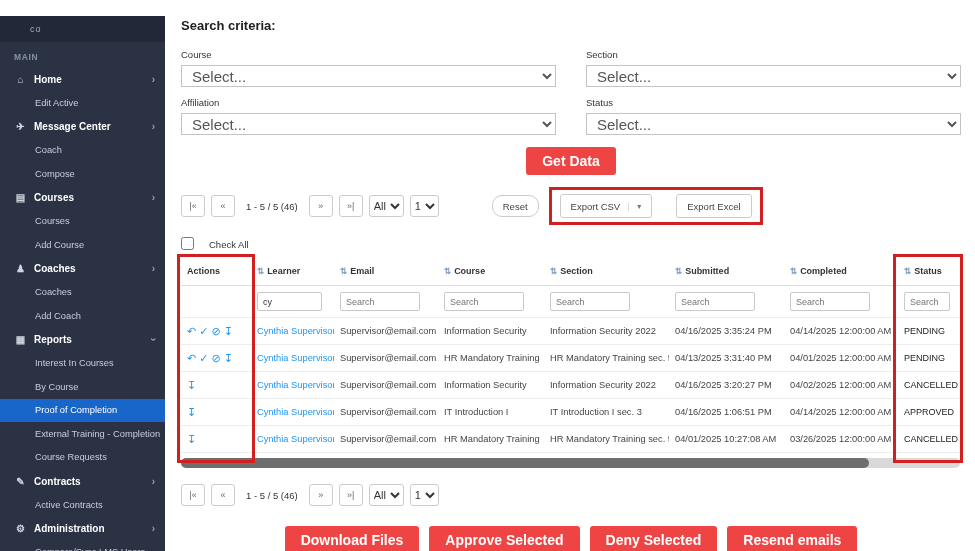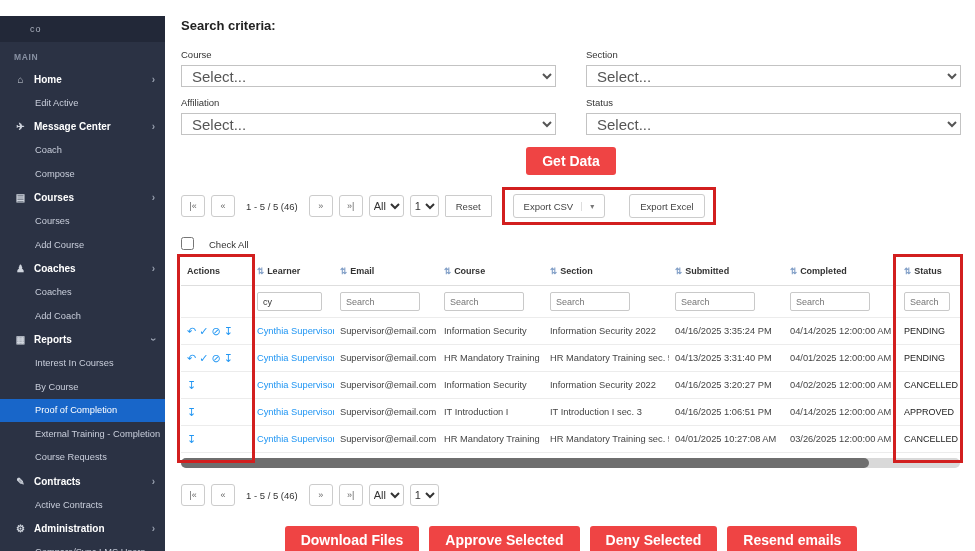--- a/index.html
+++ b/index.html
@@ -34,22 +34,22 @@
 
   .get-data-row { text-align:center; margin-top:12px; }
   .btn-primary { background:#ef4444; color:#fff; border:none; border-radius:3px; font-size:14px;
     font-weight:bold; padding:6px 16px; cursor:pointer; }
 
   .paginator { display:flex; align-items:center; gap:6px; margin-top:12px; }
   .pg-btn { width:24px; height:22px; border:1px solid #ccc; background:#fff; border-radius:3px;
     color:#666; font-size:9px; cursor:pointer; }
   .pg-range { font-size:9.5px; color:#333; margin:0 5px; white-space:nowrap; }
   .pg-select { height:22px; border:1px solid #ccc; border-radius:3px; font-size:11px; color:#333; background:#fff; }
-  .btn-light { height:22px; border:1px solid #ccc; background:#fff; border-radius:1px;
-    padding:0 10px; font-size:9.5px; color:#444; cursor:pointer; }
+  .btn-light { height:22px; border:1px solid #ccc; background:#fff; border-radius:10px;
+    padding:0 10px; font-size:9.5px; color:#444; cursor:pointer;margin-left:47px; }
 
   .export-group { display:flex; align-items:center; gap:24px; border:3px solid #d21f1f;
     padding:4px 8px; margin-left:4px; }
   .export-btn { display:flex; align-items:center; border:1px solid #ccc; background:#fff;
     border-radius:3px; height:24px; font-size:9.5px; color:#444; padding:0 10px; cursor:pointer; }
   .split-caret { margin-left:8px; padding-left:8px; border-left:1px solid #ddd; font-size:8px; color:#777; }
 
   .check-all-row { display:flex; align-items:flex-end; gap:15px; margin-top:12px; font-size:9.5px; color:#333; }
 
   .table-wrap { position:relative; margin-top:8px; }

